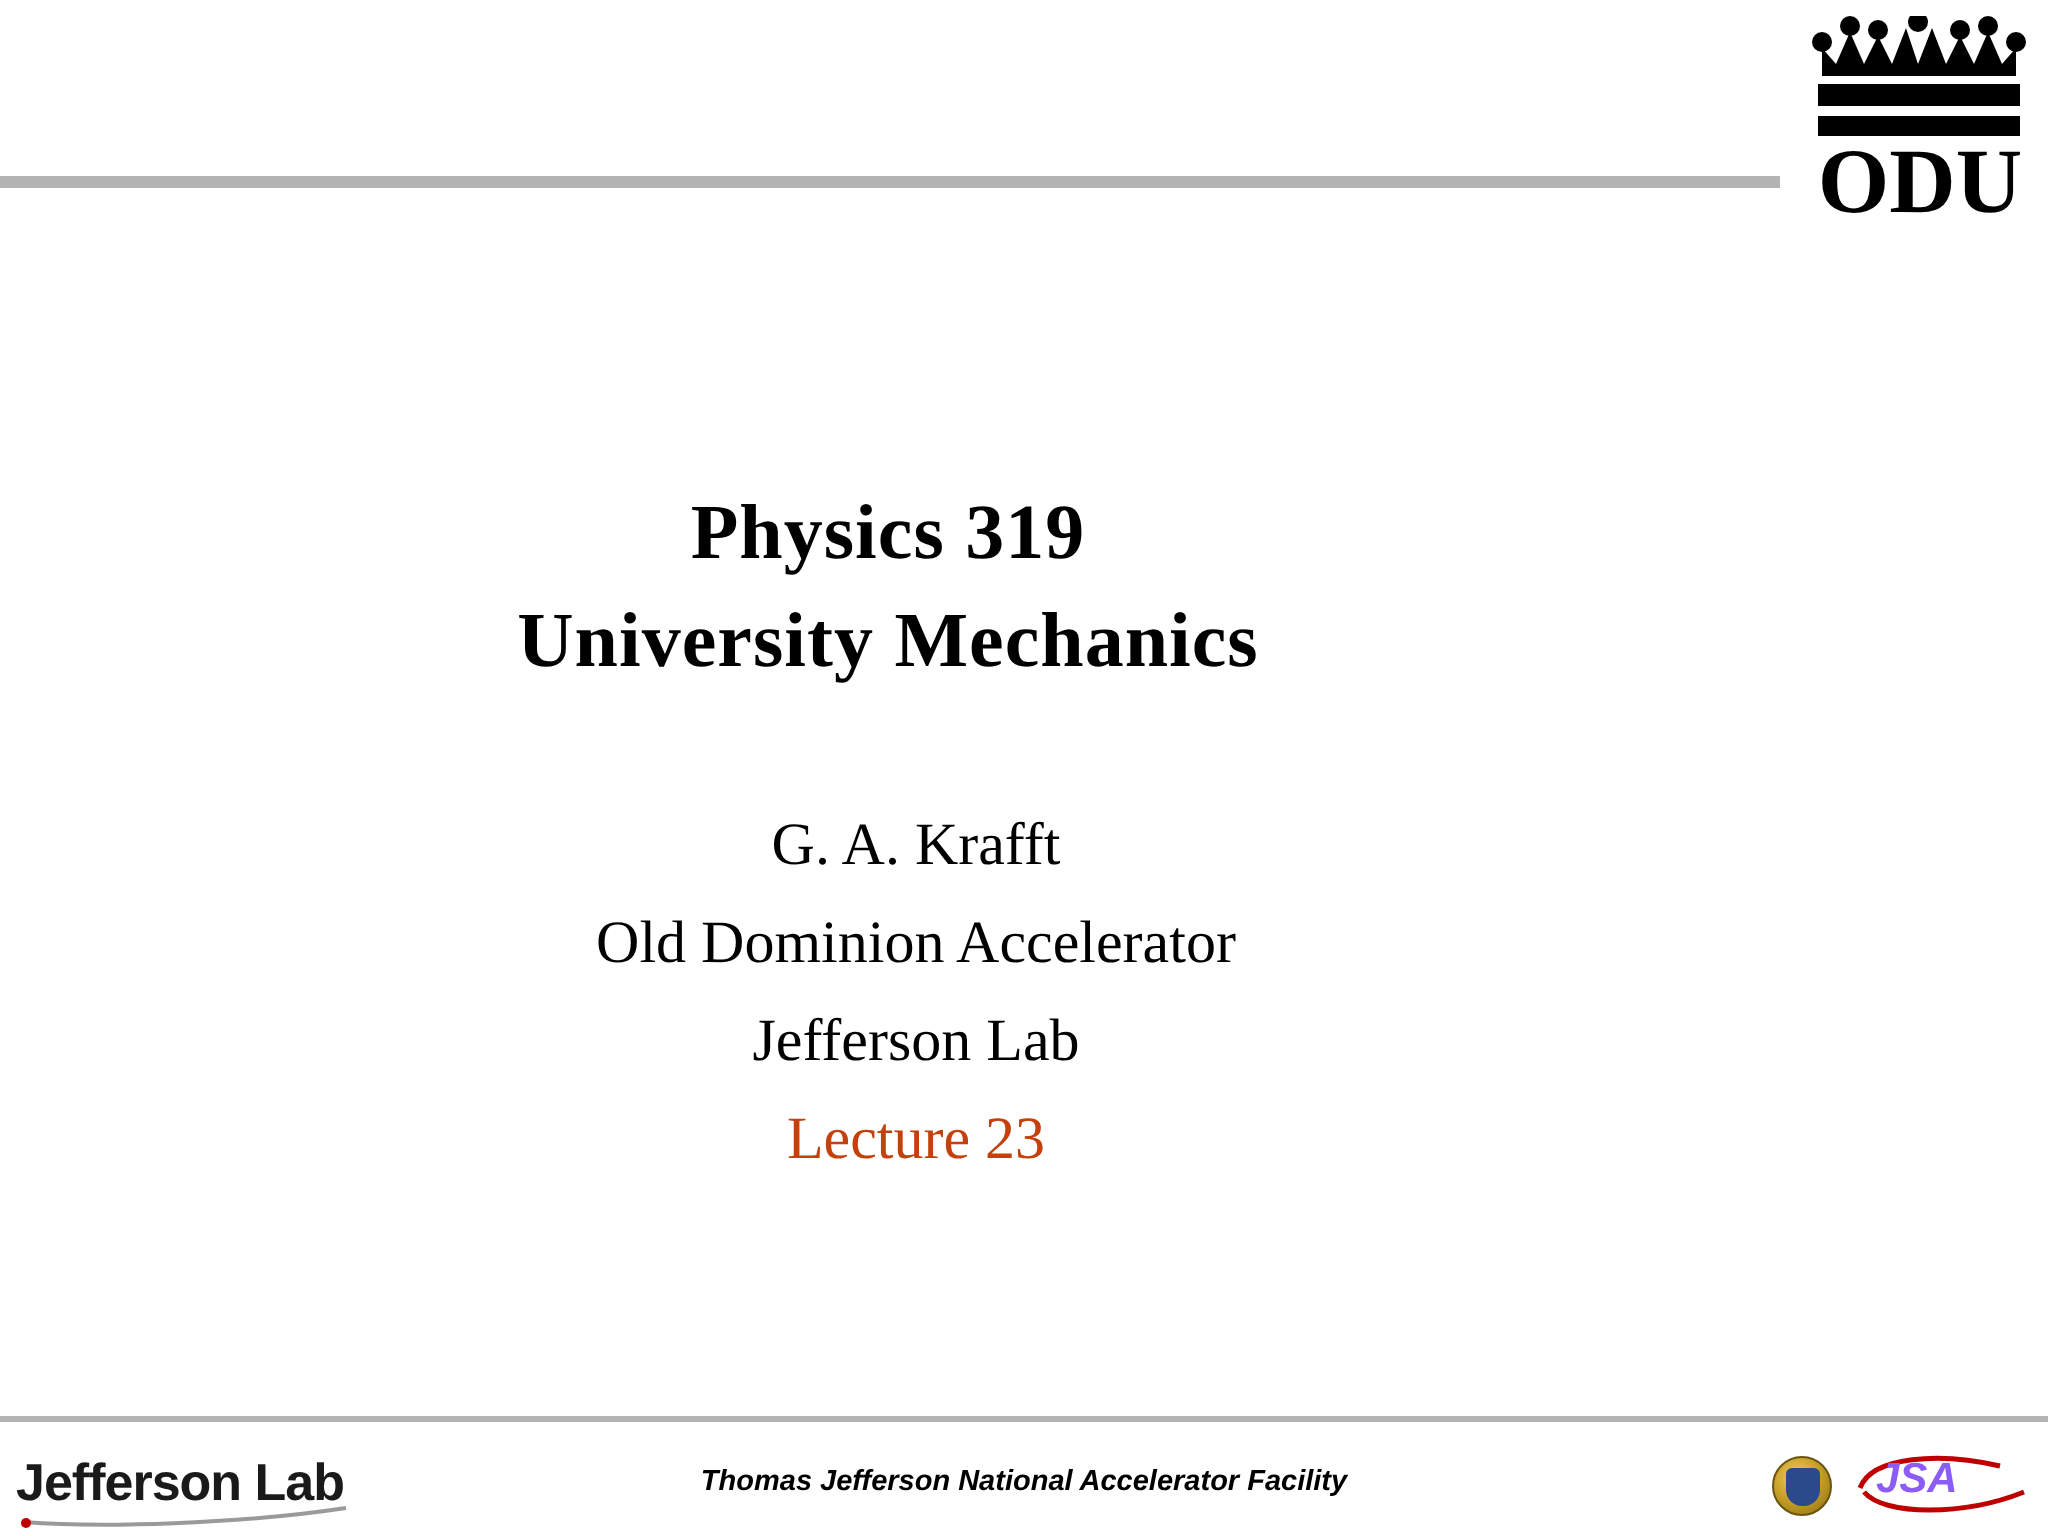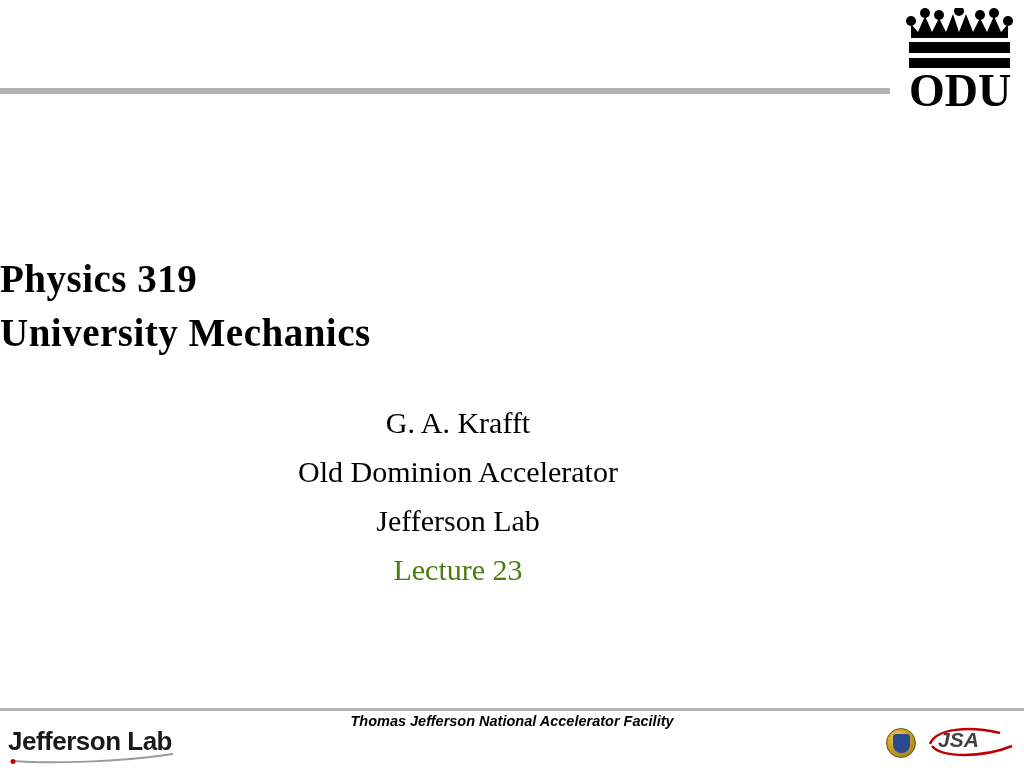--- a/index.html
+++ b/index.html
@@ -50,23 +50,24 @@
     font-weight: bold;
     letter-spacing: 0px;
     line-height: 46px;
     color: #000000;
     margin-top: -2px;
   }
 
   
   .title-block {
     position: absolute;
-    top: 252px;
+    top: 240px;
     left: 0;
     width: 888px;
+    text-align: center;
   }
   .title-line {
     font-family: "Liberation Serif", serif;
     font-size: 39px;
     font-weight: bold;
     color: #000000;
     line-height: 54px;
     letter-spacing: 0.5px;
   }
 
@@ -78,42 +79,42 @@
     width: 916px;
     text-align: center;
   }
   .subtitle-line {
     font-family: "Liberation Serif", serif;
     font-size: 30px;
     color: #000000;
     line-height: 49px;
   }
   .subtitle-line.accent {
-    color: #4d7c0f;
+    color: #c2410c;
   }
 
   
   .footer {
     position: absolute;
     left: 0;
     top: 708px;
     width: 1024px;
     height: 60px;
   }
   .footer-rule {
     position: absolute;
     top: 0;
     left: 0;
     width: 1024px;
     height: 3px;
     background: #b3b3b3;
   }
   .footer-center {
     position: absolute;
-    top: 4px;
+    top: 24px;
     left: 262px;
     width: 500px;
     text-align: center;
   }
   .footer-title {
     font-family: "Liberation Sans", sans-serif;
     font-size: 14.5px;
     font-weight: bold;
     font-style: italic;
     color: #000000;
@@ -187,21 +188,21 @@
     height: 38px;
   }
   .jsa-text {
     position: absolute;
     left: 12px;
     top: 4px;
     font-family: "Liberation Sans", sans-serif;
     font-size: 21px;
     font-weight: bold;
     font-style: italic;
-    color: #404040;
+    color: #8b5cf6;
     letter-spacing: 0px;
   }
 </style>
 </head>
 <body>
 
 <div class="header">
   <div class="header-rule"></div>
 
   <div class="odu-logo">

